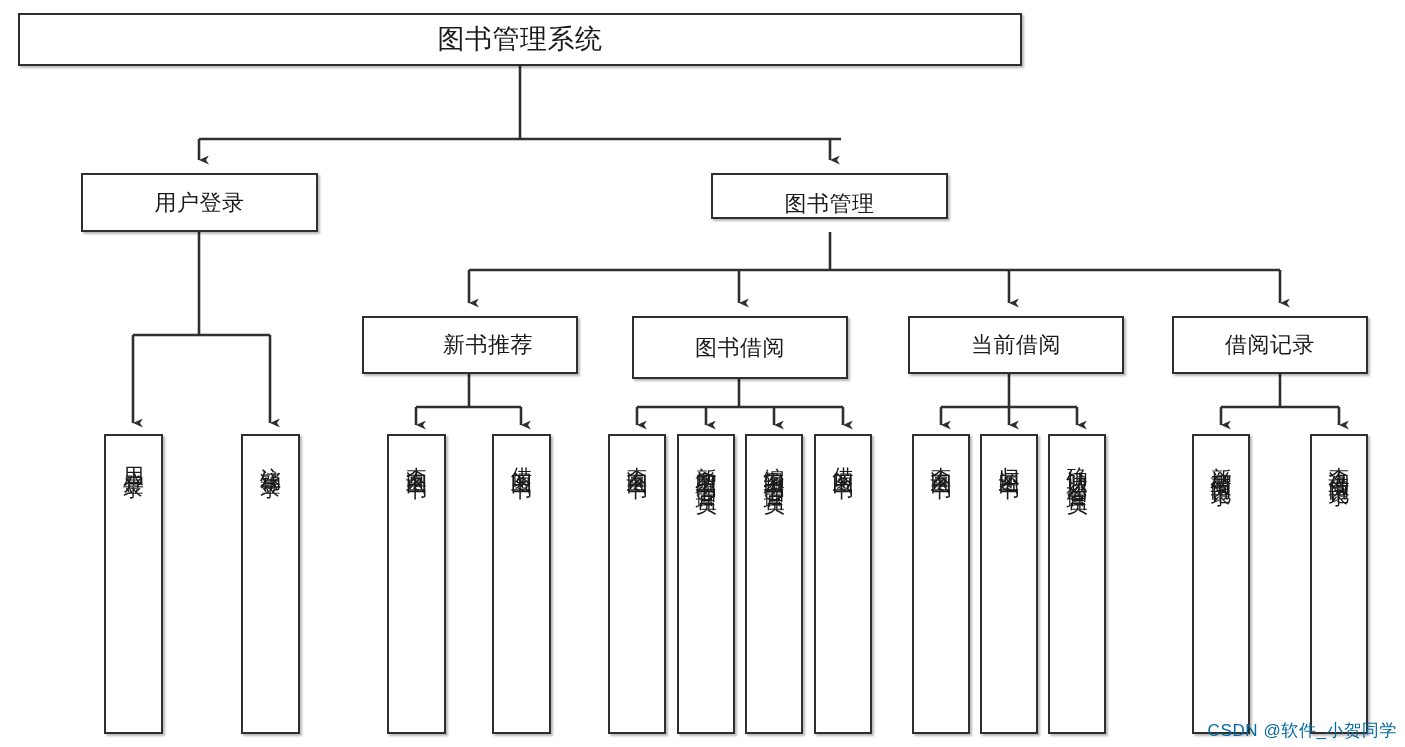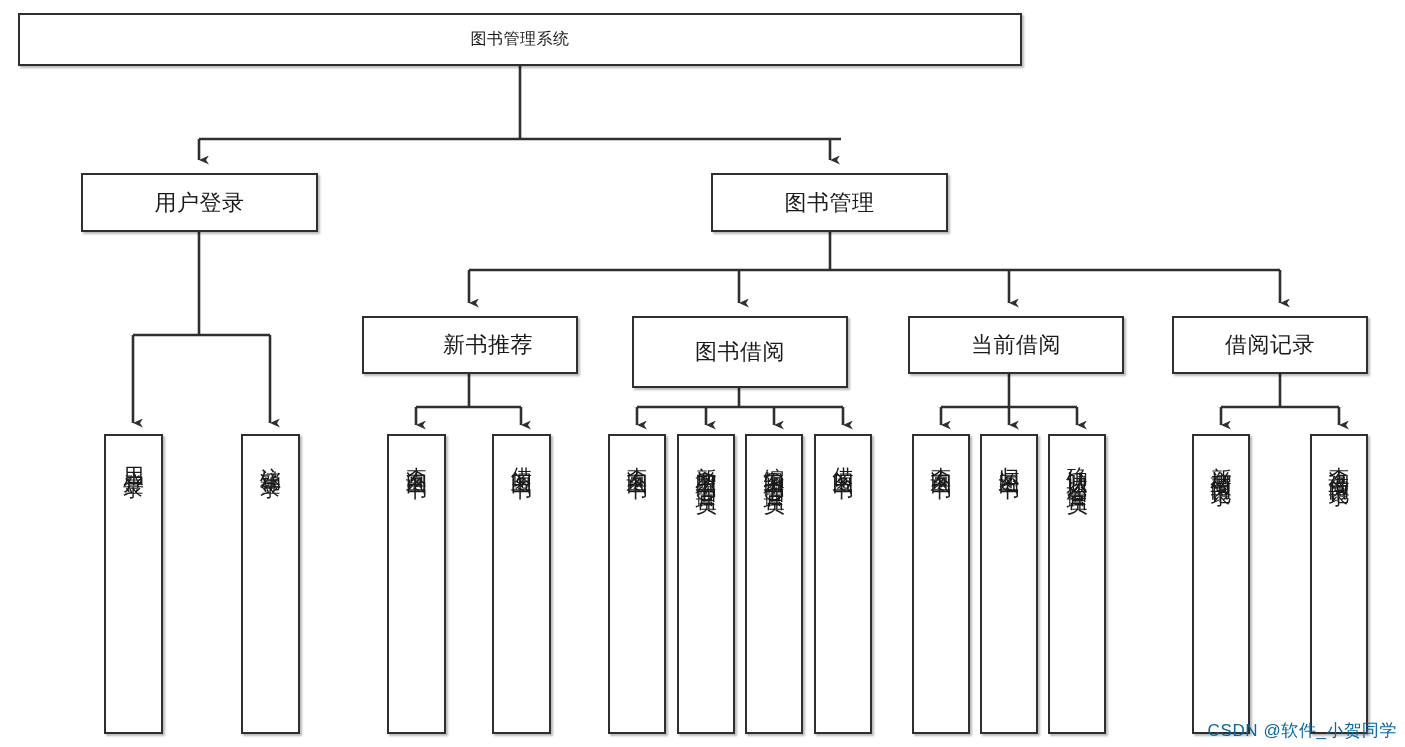--- a/index.html
+++ b/index.html
@@ -42,21 +42,21 @@
     text-align: center;
     line-height: 1.18;
     white-space: pre;
   }
   
   .node.horiz .node-label {
     font-size: 22px;
     letter-spacing: 0.5px;
   }
   .node.root .node-label {
-    font-size: 16px;
+    font-size: 27px;
   }
   
   .node.vert {
     align-items: flex-start;
     padding-top: 14px;
   }
   .node.vert .node-label {
     writing-mode: vertical-rl;
     text-orientation: upright;
     font-size: 21px;
@@ -131,29 +131,29 @@
   </svg>
 
   <div class="node horiz root" style="left:18px; top:13px; width:1004px; height:53px;">
     <span class="node-label">图书管理系统</span>
   </div>
 
   <div class="node horiz" style="left:81px; top:173px; width:237px; height:59px;">
     <span class="node-label">用户登录</span>
   </div>
 
-  <div class="node horiz" style="left:711px; top:173px; width:237px; height:59px;">
+  <div class="node horiz" style="left:711px; top:173px; width:237px; height:46px;align-items:flex-end;">
     <span class="node-label">图书管理</span>
   </div>
 
   <div class="node horiz" style="left:362px; top:316px; width:216px; height:58px;padding-left:36px;">
     <span class="node-label">新书推荐</span>
   </div>
 
-  <div class="node horiz" style="left:632px; top:316px; width:216px; height:72px;">
+  <div class="node horiz" style="left:632px; top:316px; width:216px; height:63px;">
     <span class="node-label">图书借阅</span>
   </div>
 
   <div class="node horiz" style="left:908px; top:316px; width:216px; height:58px;">
     <span class="node-label">当前借阅</span>
   </div>
 
   <div class="node horiz" style="left:1172px; top:316px; width:196px; height:58px;">
     <span class="node-label">借阅记录</span>
   </div>

